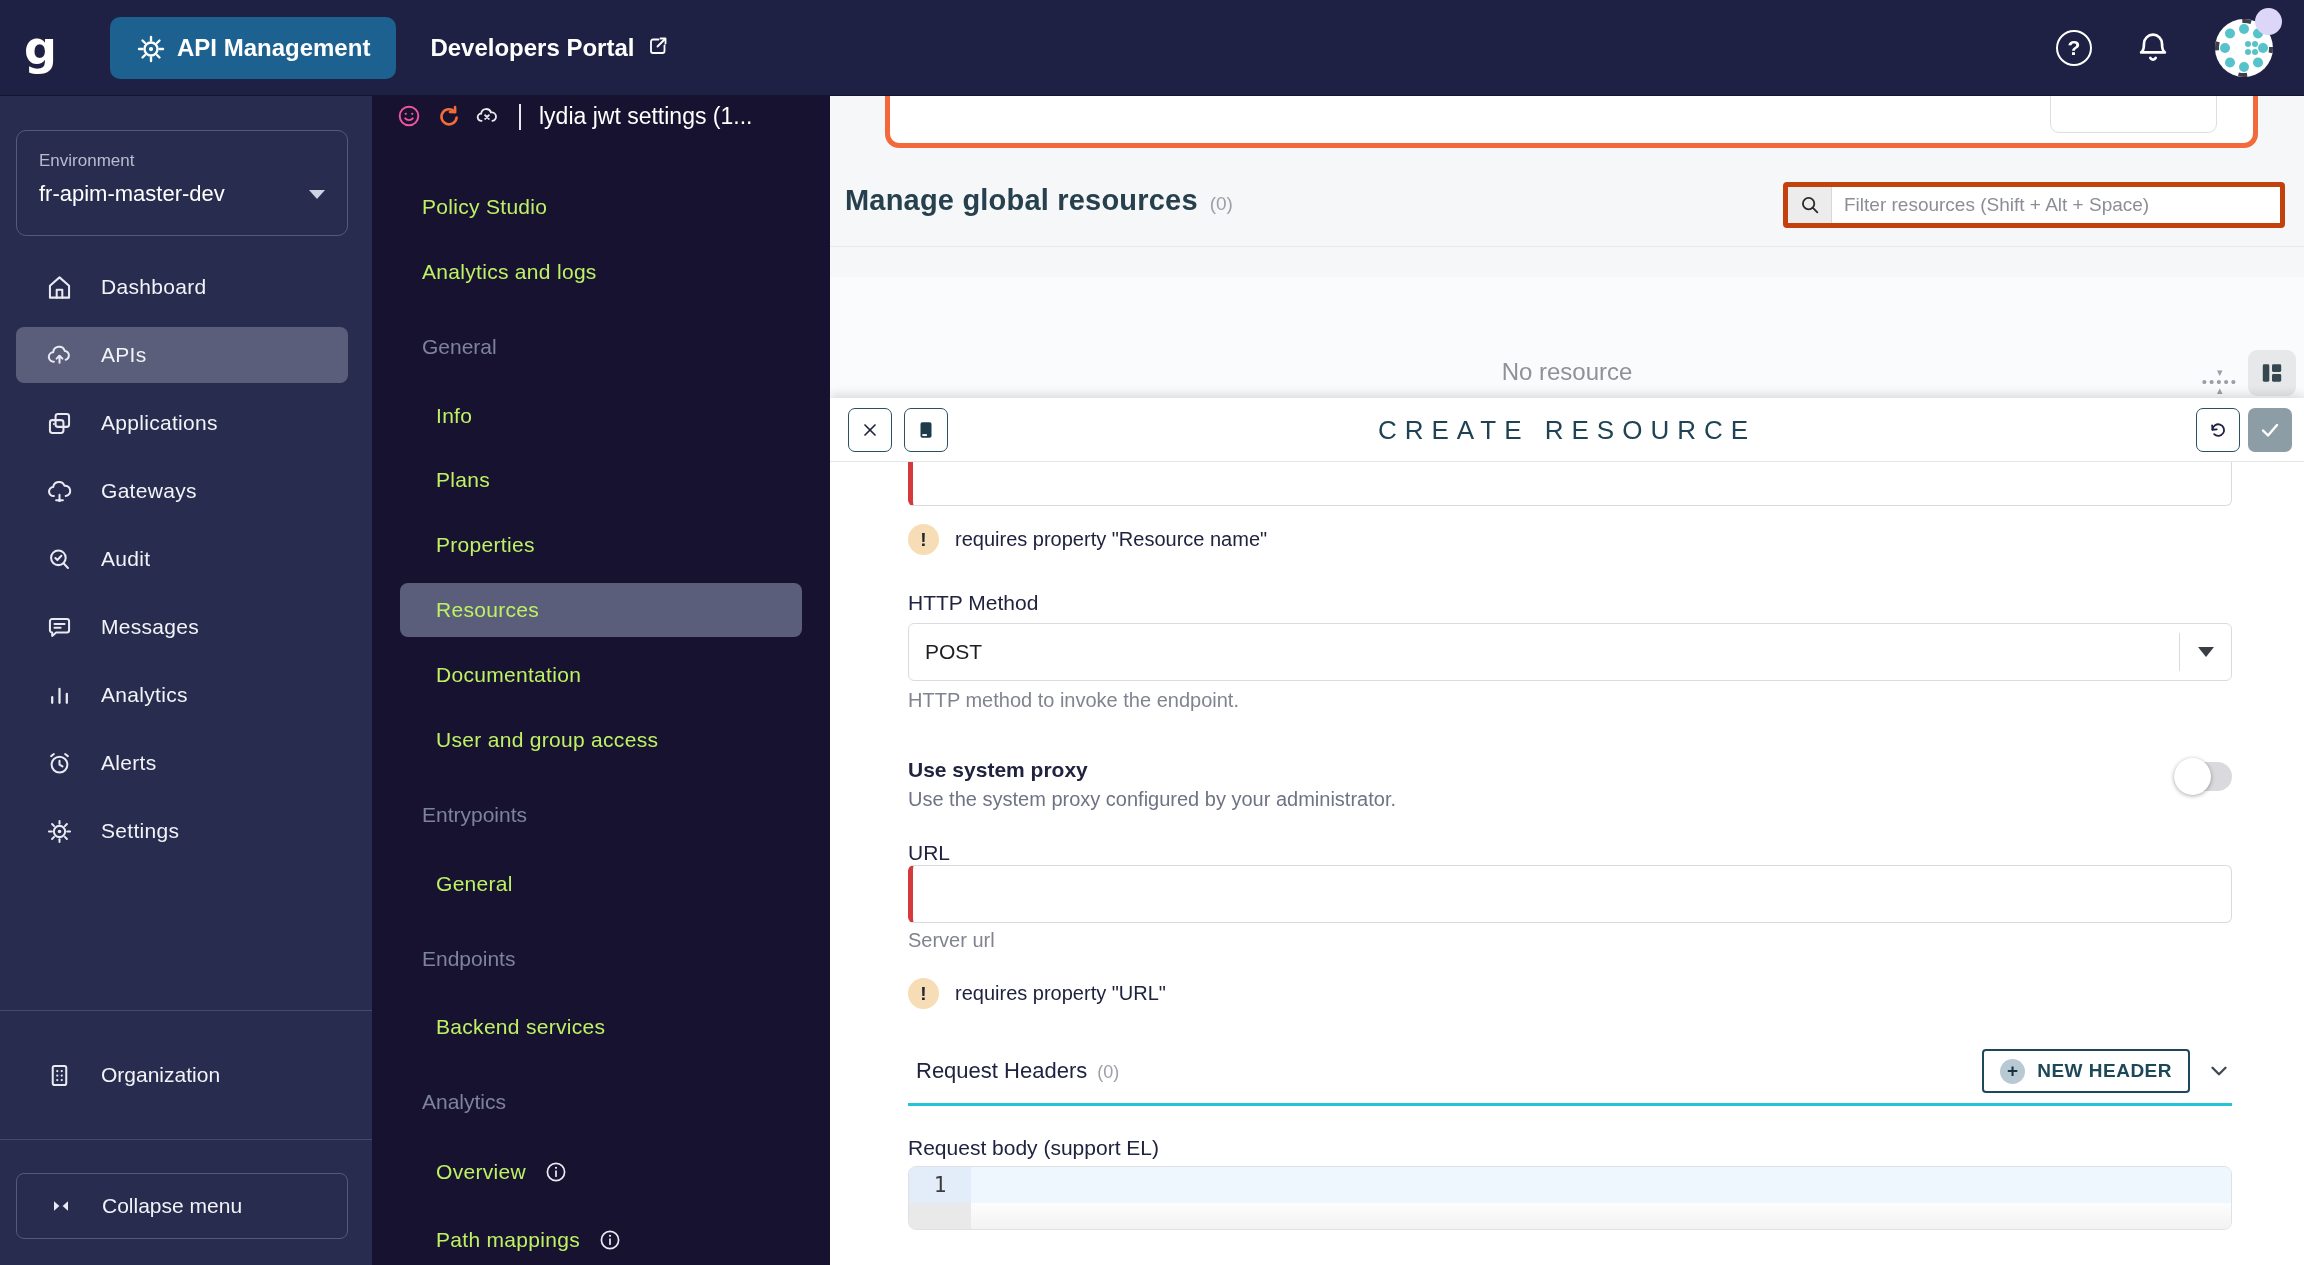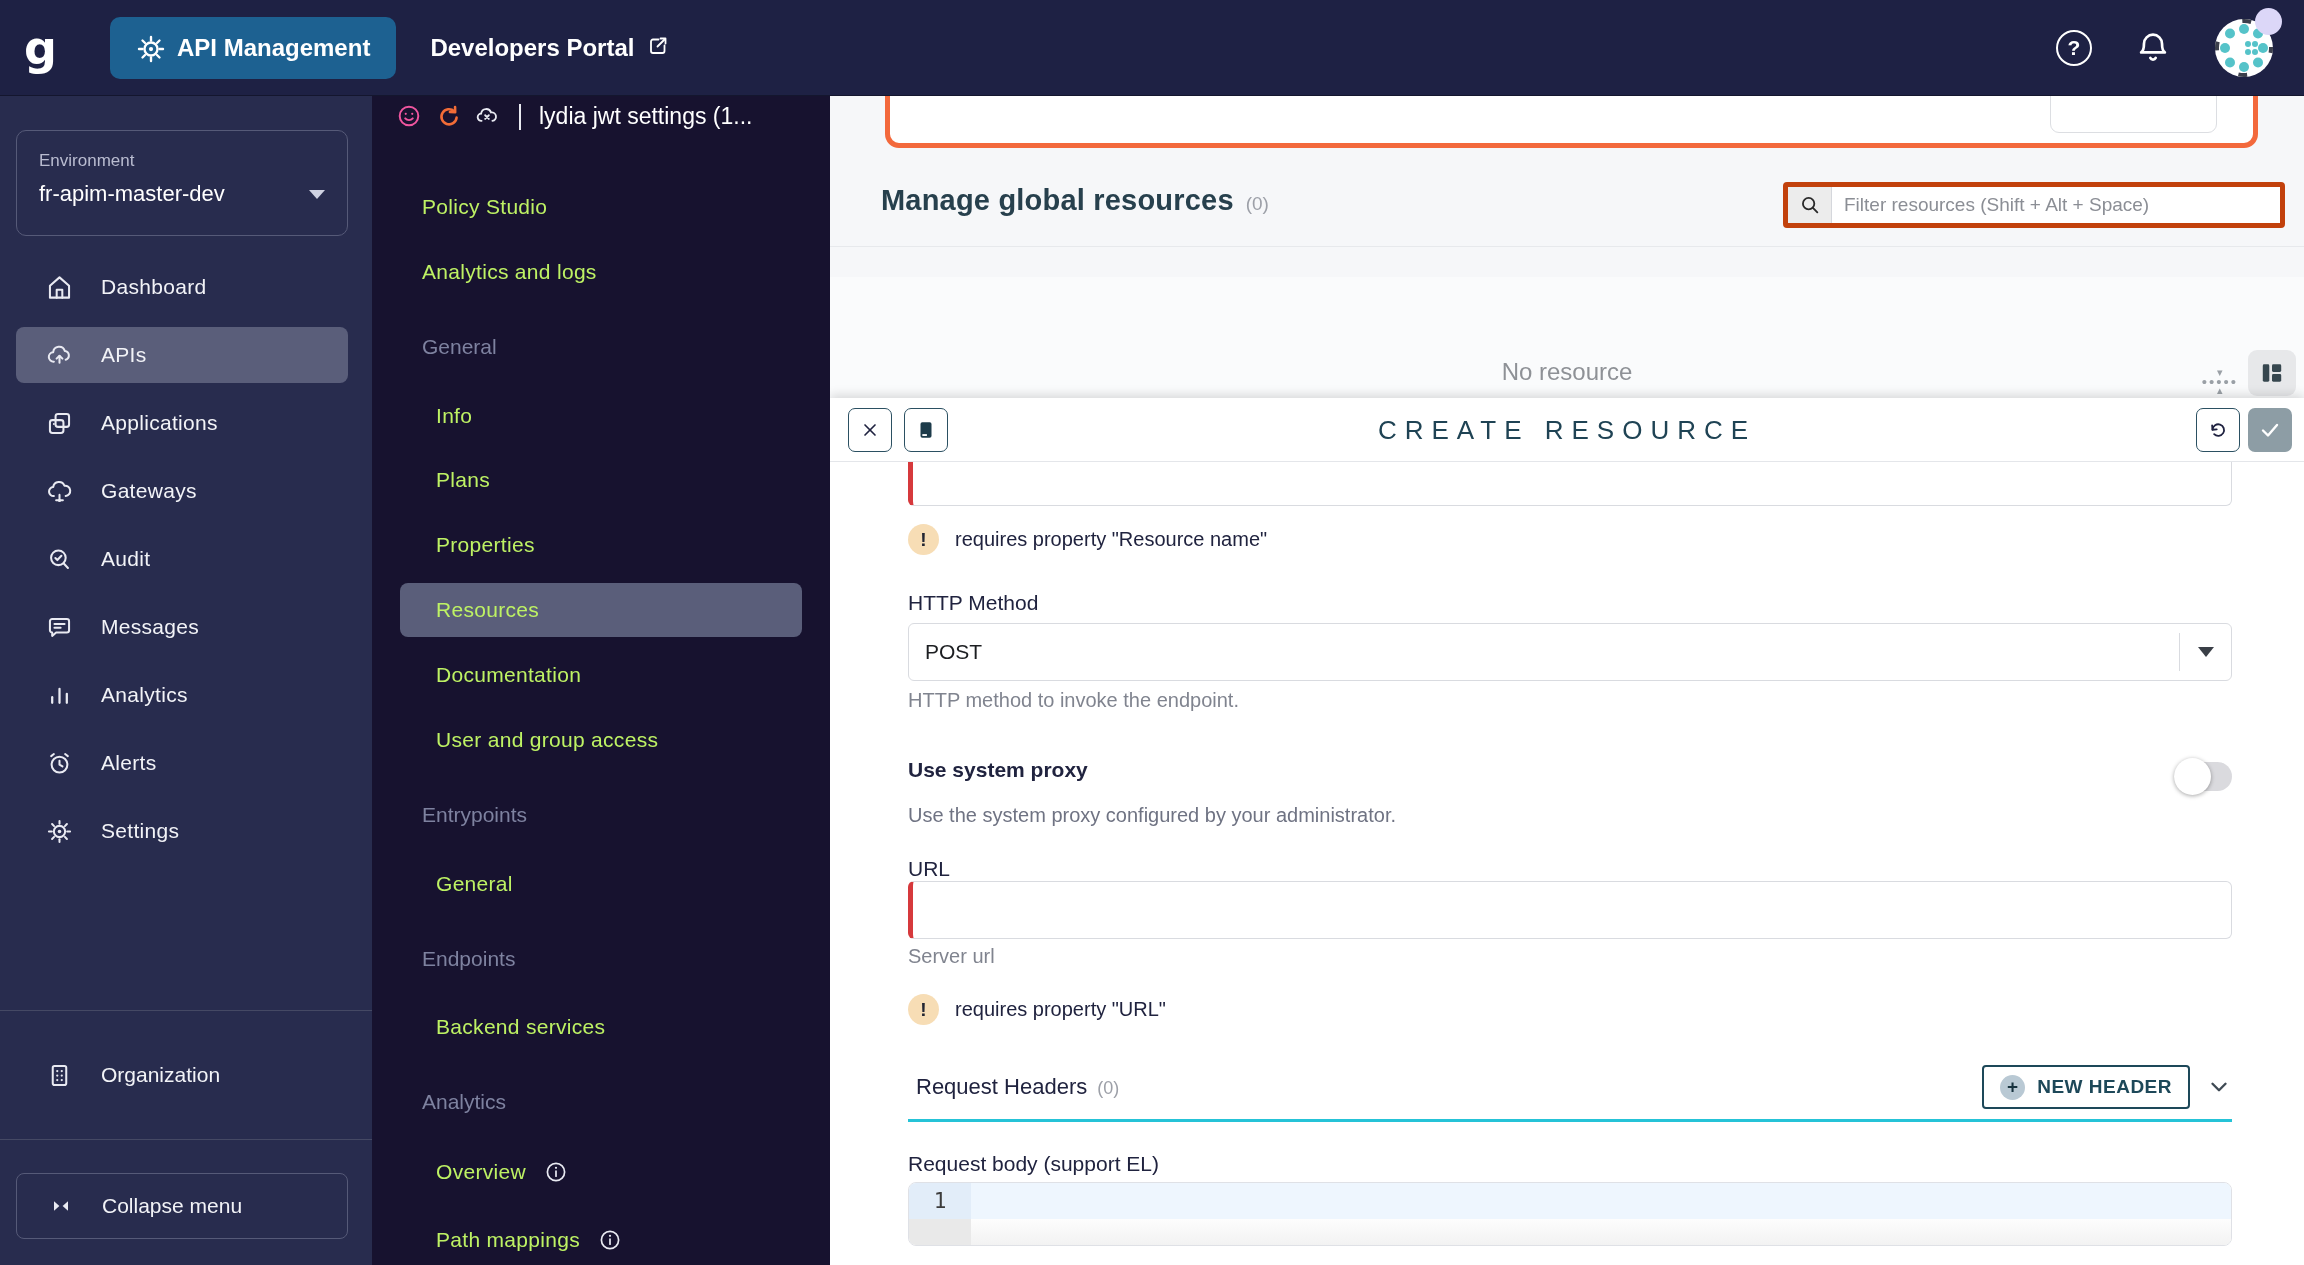--- a/index.html
+++ b/index.html
@@ -47,21 +47,21 @@
              color:#bef264;font-size:21px;letter-spacing:.3px;cursor:pointer;border-radius:8px;}
   .nav2-item.sub{padding-left:36px;}
   .nav2-item.active{background:#5a5e7a;height:54px;}
   .nav2-label{position:absolute;left:50px;height:40px;display:flex;align-items:center;color:#7e82a0;font-size:21px;}
   .info-ico{width:24px;height:24px;color:#e9eaf2;margin-left:6px;}
 
   
   .main{position:absolute;left:830px;top:96px;width:1474px;height:1169px;background:#f6f7f9;overflow:hidden;z-index:8;}
   .banner{position:absolute;left:55px;top:-44px;width:1373px;height:96px;background:#fff;border:5px solid #f3693c;border-radius:14px;}
   .banner-btn{position:absolute;right:36px;bottom:10px;width:167px;height:46px;background:#fff;border:1px solid #dcdee2;border-radius:9px;cursor:pointer;}
-  .main-title-row{position:absolute;left:15px;top:88px;display:flex;align-items:baseline;gap:12px;margin-left:36px;}
+  .main-title-row{position:absolute;left:15px;top:88px;display:flex;align-items:baseline;gap:12px;}
   .main-title{font-size:29px;color:#27404d;font-weight:600;letter-spacing:.2px;}
   .main-count{font-size:19px;color:#9da0a8;}
   .filter{position:absolute;right:19px;top:86px;width:502px;height:46px;display:flex;border:5px solid #c2410c;border-radius:4px;background:#fff;overflow:hidden;}
   .filter-prefix{width:44px;background:#ececec;border-right:1px solid #d5d7dc;display:flex;align-items:center;justify-content:center;}
   .filter input{flex:1;border:none;outline:none;font-size:19px;color:#333;padding:0 12px;font-family:inherit;}
   .filter input::placeholder{color:#8b8e95;}
   .hdr-divider{position:absolute;left:0;top:150px;width:1474px;height:1px;background:#e7e9ec;}
   .band{position:absolute;left:0;top:181px;width:1474px;height:121px;background:#fafbfc;}
   .no-resource{position:absolute;left:0;top:262px;width:1474px;text-align:center;color:#8e9196;font-size:24px;}
   .drag-handle{position:absolute;right:66px;top:272px;display:flex;flex-direction:column;align-items:center;color:#9aa0a6;
@@ -499,21 +499,21 @@
           <span class="val">POST</span>
           <span class="caretbox">
               <span class="sel-caret"></span>
             </span>
         </div>
         <div class="f-hint" style="margin-top:8px">HTTP method to invoke the endpoint.</div>
 
         <div class="proxyrow" style="margin-top:46px">
           <div class="txt">
             <div class="f-label" style="font-weight:700">Use system proxy</div>
-            <div class="f-hint" style="margin-top:22px;color:#6f7383">Use the system proxy configured by your administrator.</div>
+            <div class="f-hint" style="margin-top:6px;color:#6f7383">Use the system proxy configured by your administrator.</div>
           </div>
           <div class="toggle">
               <span class="knob"></span>
             </div>
         </div>
 
         <div class="f-label" style="margin-top:30px">URL</div>
         <input class="err-input inp-url" type="text" value="" style="">
         <div class="f-hint" style="margin-top:6px">Server url</div>
 

